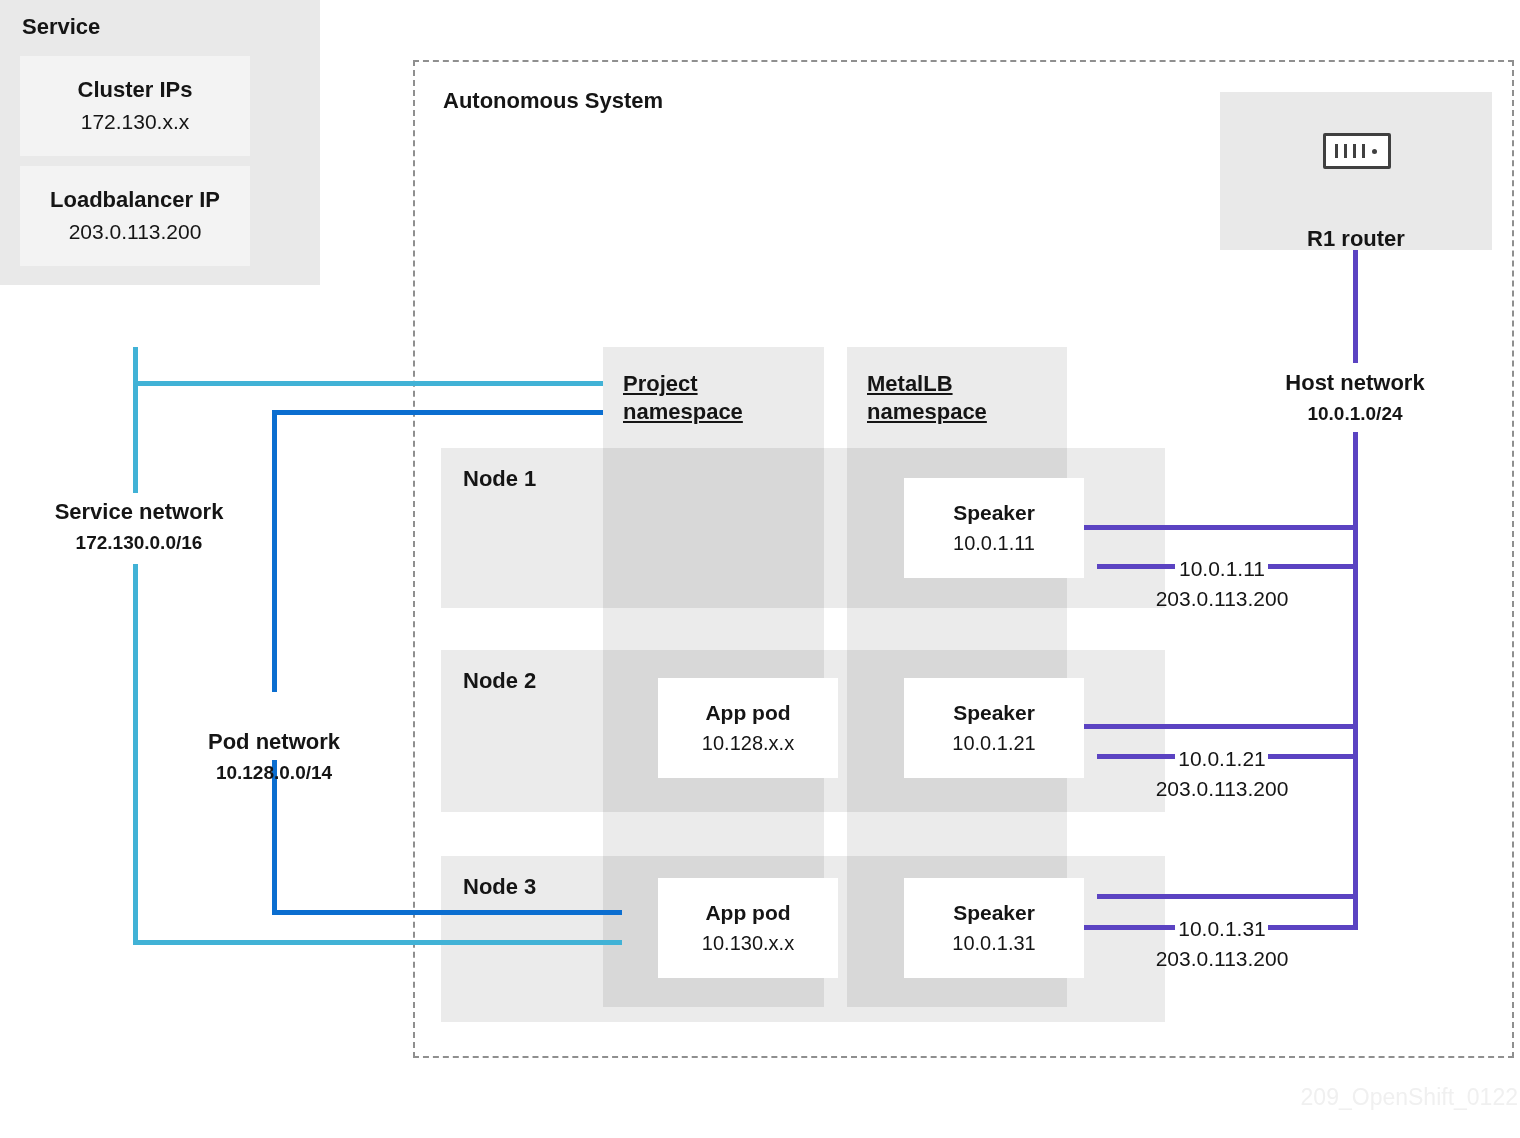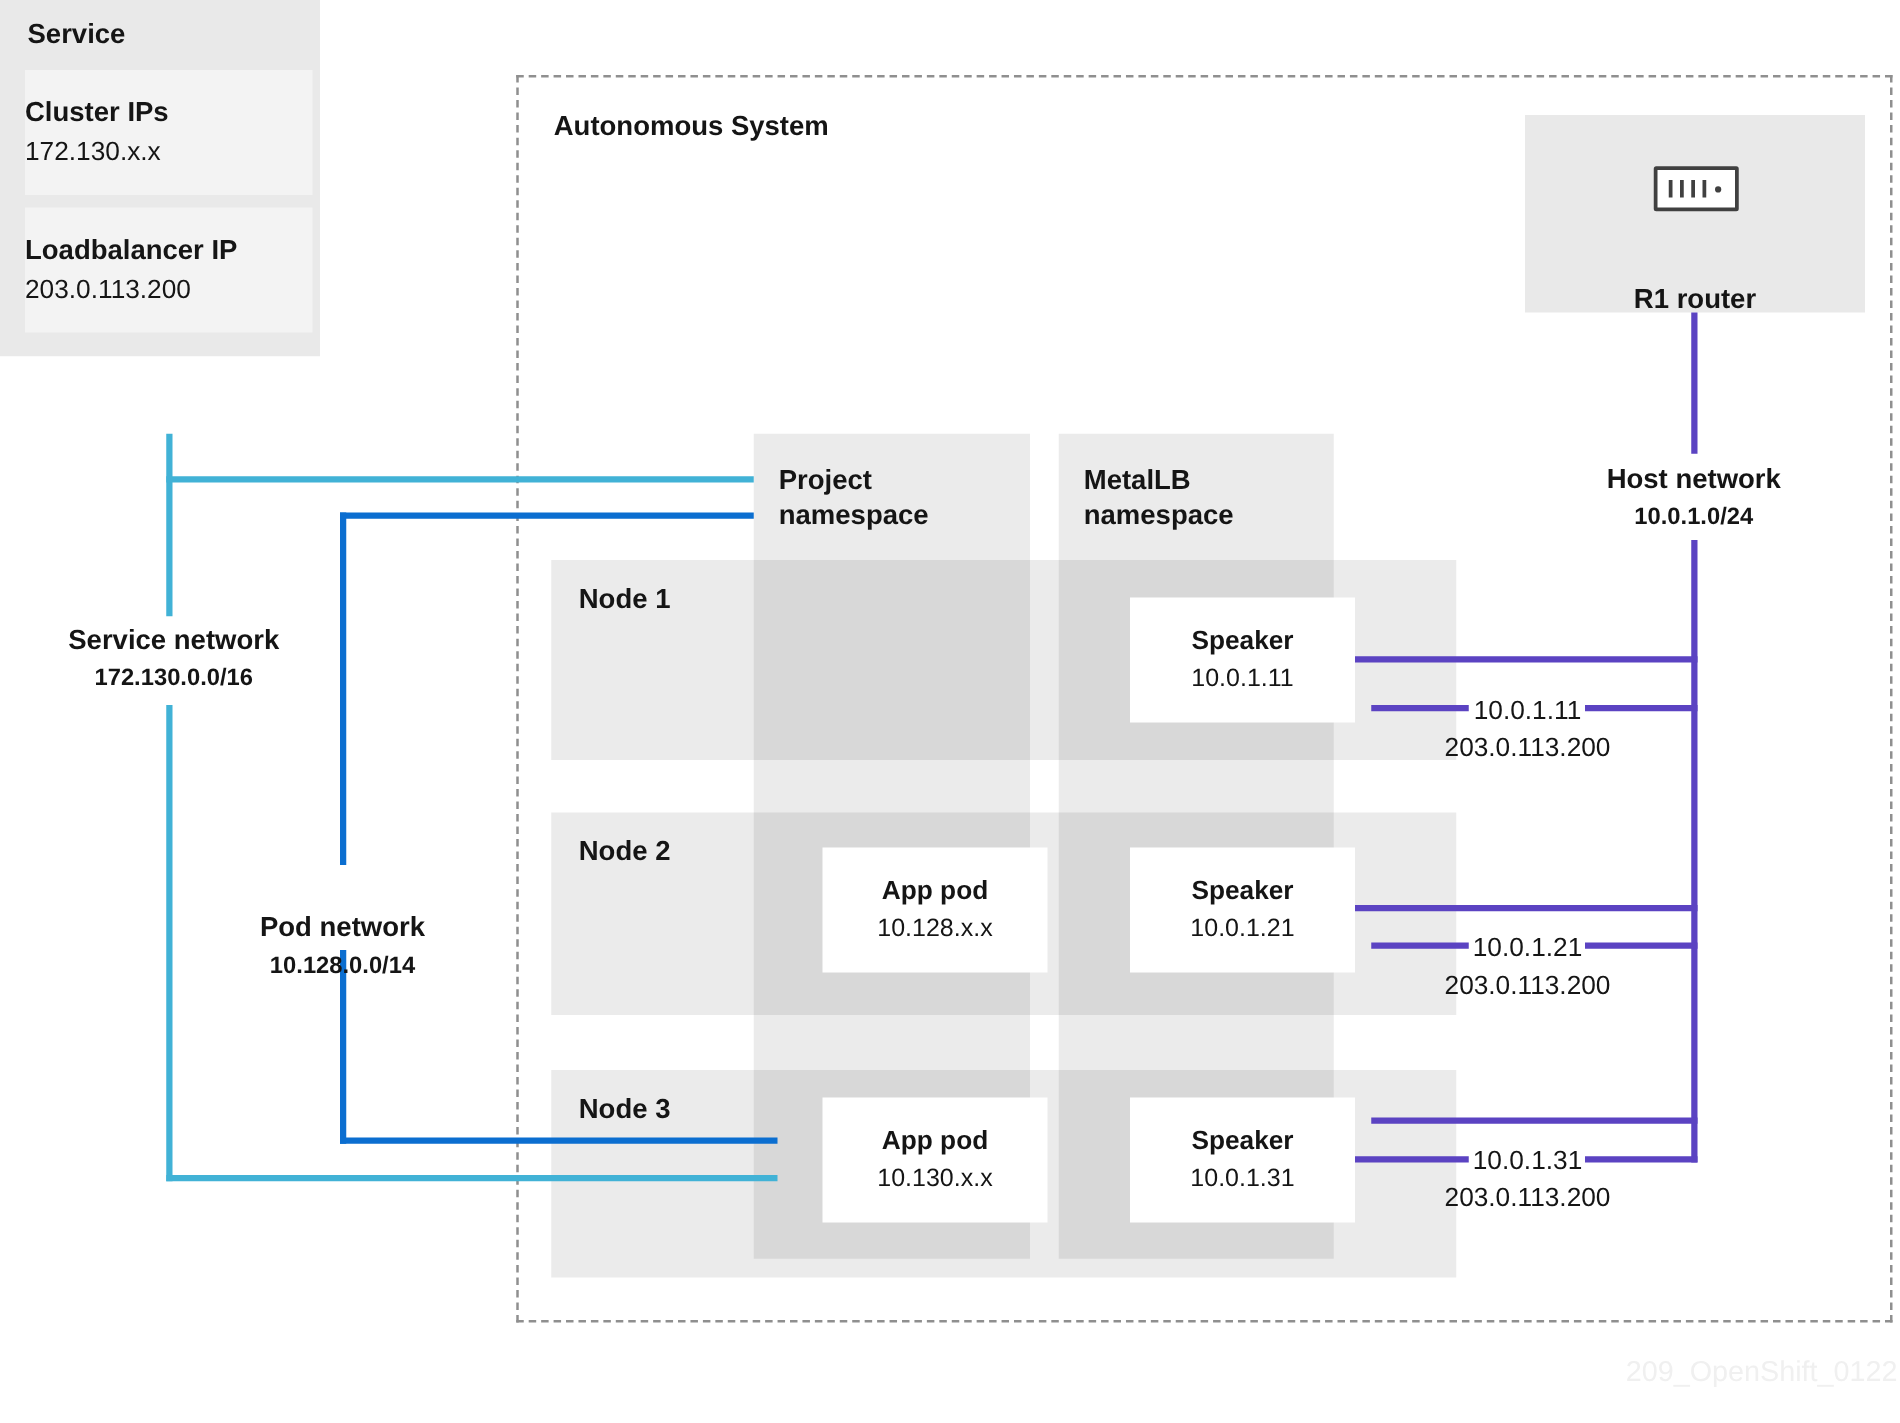--- a/index.html
+++ b/index.html
@@ -3,24 +3,24 @@
 <meta charset="utf-8">
 <style>
   * { margin:0; padding:0; box-sizing:border-box; }
   html,body { background:#ffffff; }
   body { font-family:"Liberation Sans", sans-serif; color:#151515; }
   .canvas { position:relative; width:1520px; height:1138px; background:#ffffff; overflow:hidden; }
   .abs { position:absolute; }
   .prewrap { white-space:pre-line; }
 
   
-  .svc-box { left:0; top:62; width:256px; height:285px; background:#e9e9e9; }
+  .svc-box { left:0; top:62; width:320px; height:285px; background:#e9e9e9; }
   .svc-title { position:absolute; left:22px; top:14px; font-size:22px; font-weight:bold; }
   .svc-item { position:absolute; left:20px; width:230px; height:100px; background:#f3f3f3;
-              display:flex; flex-direction:column; align-items:flex-start; justify-content:center; text-align:center; }
+              display:flex; flex-direction:column; align-items:center; justify-content:center; text-align:center; }
   .svc-item-1 { top:56px; }
   .svc-item-2 { top:166px; }
   .svc-item .lbl { font-size:22px; font-weight:bold; line-height:32px; }
   .svc-item .val { font-size:21px; line-height:32px; }
 
   
   .as-box { left:413px; top:60px; width:1101px; height:998px; border:2px dashed #8f8f8f; }
   .as-label { left:443px; top:88px; font-size:22px; font-weight:bold; }
 
   
@@ -29,21 +29,21 @@
             border:3px solid #404040; border-radius:2px; }
   .r-bars { position:absolute; left:9px; top:8px; display:flex; gap:6px; }
   .r-bar { width:3px; height:14px; background:#404040; }
   .r-dot { position:absolute; right:11px; top:13px; width:5px; height:5px; background:#404040; border-radius:50%; }
   .r-label { position:absolute; left:0; top:86px; width:100%; text-align:center; font-size:22px; font-weight:bold;margin-top:48px; }
 
   
   .ns-col { top:347px; height:660px; background:rgba(21,21,21,0.085); }
   .ns-col-project { left:603px; width:221px; }
   .ns-col-metallb { left:847px; width:220px; }
-  .ns-label { position:absolute; left:20px; top:23px; font-size:22px; font-weight:bold; line-height:28px; }
+  .ns-label { position:absolute; left:20px; top:23px; font-size:22px; font-weight:bold; line-height:28px;text-decoration:underline; }
 
   
   .node-row { left:441px; width:724px; background:rgba(21,21,21,0.085); }
   .node-row-1 { top:448px; height:160px; }
   .node-row-2 { top:650px; height:162px; }
   .node-row-3 { top:856px; height:166px; }
   .node-label { position:absolute; left:22px; top:18px; font-size:22px; font-weight:bold; }
 
   
   .pod-box { width:180px; height:100px; background:#ffffff; display:flex; flex-direction:column;

